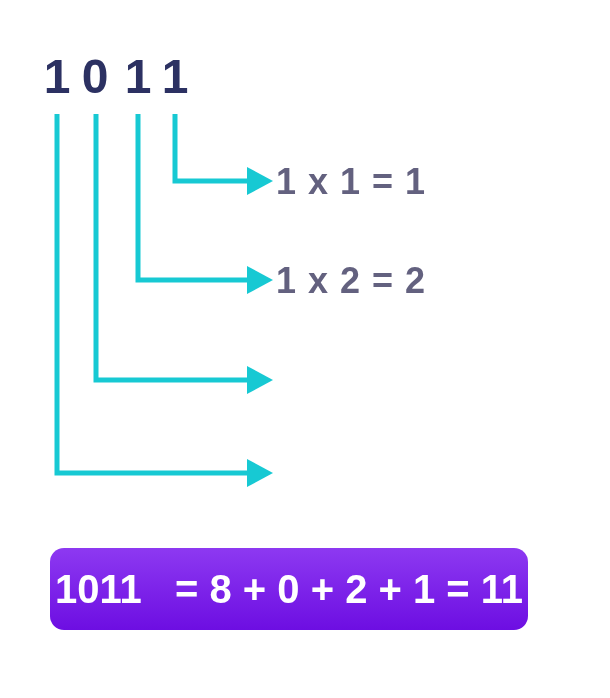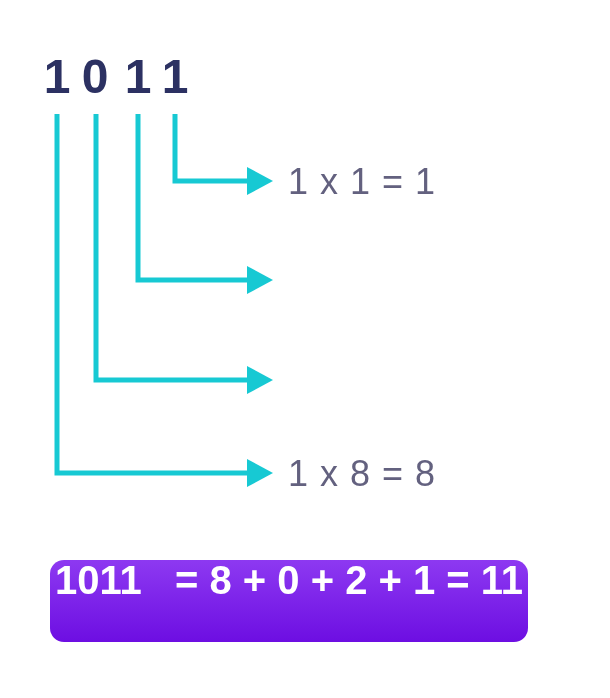--- a/index.html
+++ b/index.html
@@ -46,43 +46,43 @@
     fill: none;
     stroke: var(--connector);
     stroke-width: 5;
   }
   .connectors polygon {
     fill: var(--connector);
     stroke: none;
   }
   .equation {
     position: absolute;
-    left: 288px;
+    left: 276px;
     transform: translateY(-50%);
     font-size: 36px;
     line-height: 1;
-    font-weight: 400;
+    font-weight: 700;
     letter-spacing: 1px;
     color: var(--equation);
     white-space: pre;
   }
   .eq1 { top: 182px; }
   .eq2 { top: 281px; }
   .eq3 { top: 381px; }
   .eq4 { top: 474px; }
   .result-box {
     position: absolute;
     left: 50px;
-    top: 560px;
+    top: 548px;
     width: 478px;
     height: 82px;
     border-radius: 14px;
     background: linear-gradient(180deg, var(--result_top) 0%, var(--result_bottom) 100%);
     display: flex;
-    align-items: flex-start;
+    align-items: center;
     justify-content: center;
   }
   .result-text {
     color: var(--result_text);
     font-size: 40px;
     line-height: 1;
     font-weight: 700;
     white-space: pre;
   }
 </style>
@@ -111,19 +111,19 @@
       <polyline points="96,114 96,380 249,380"></polyline>
       <polygon points="247,366 247,394 273,380"></polygon>
     </g>
     <g>
       <polyline points="57,114 57,473 249,473"></polyline>
       <polygon points="247,459 247,487 273,473"></polygon>
     </g>
   </svg>
 
   <div class="equation eq1">1 x 1 = 1</div>
-  <div class="equation eq4">1 x 8 = 8</div>
+  <div class="equation eq2">1 x 2 = 2</div>
 
   <div class="result-box">
     <span class="result-text">1011   = 8 + 0 + 2 + 1 = 11</span>
   </div>
 
 </div>
 
 </body></html>

